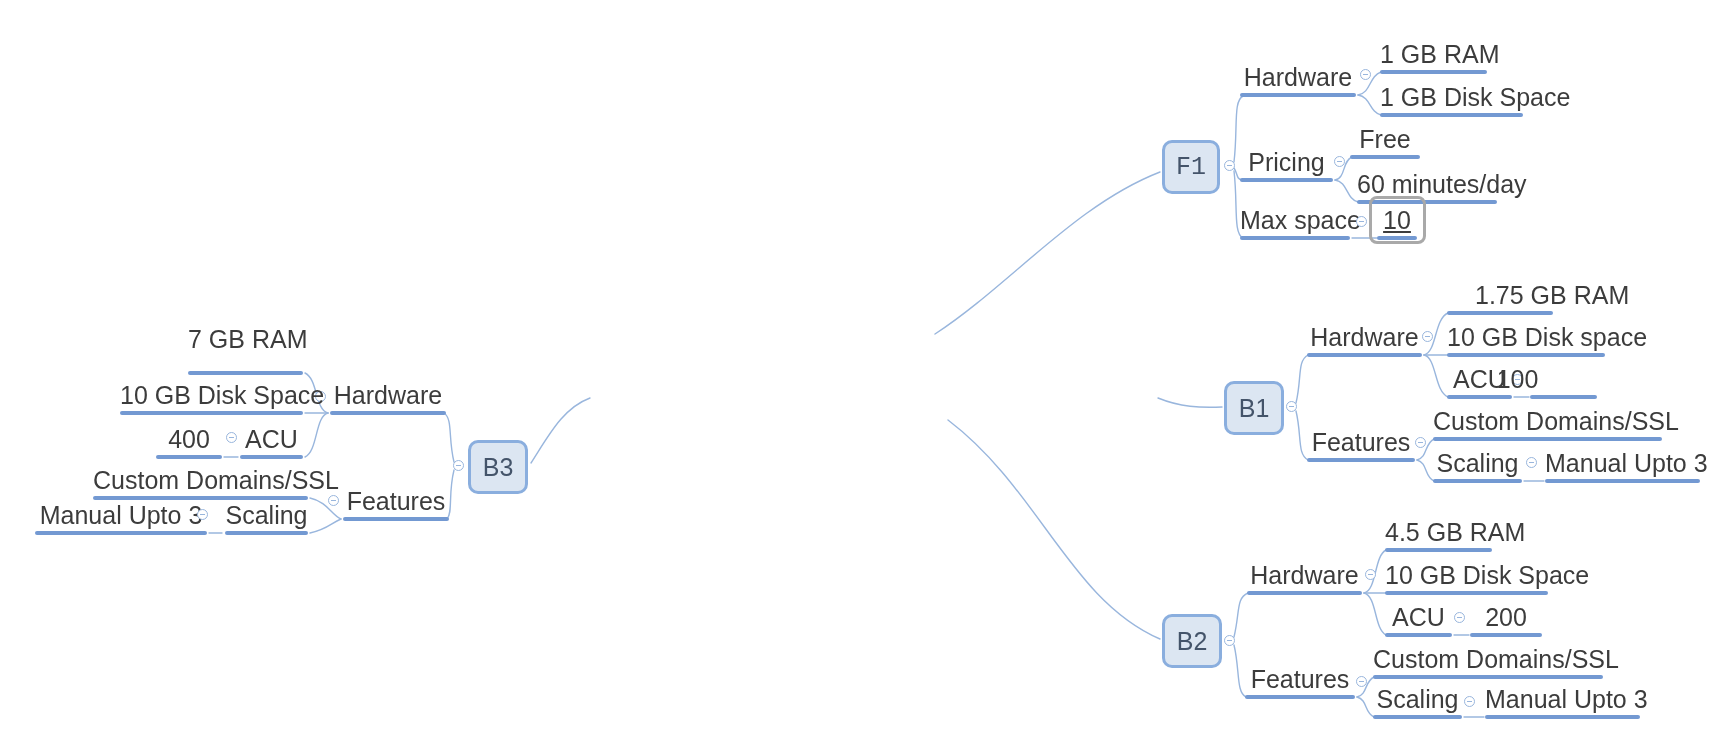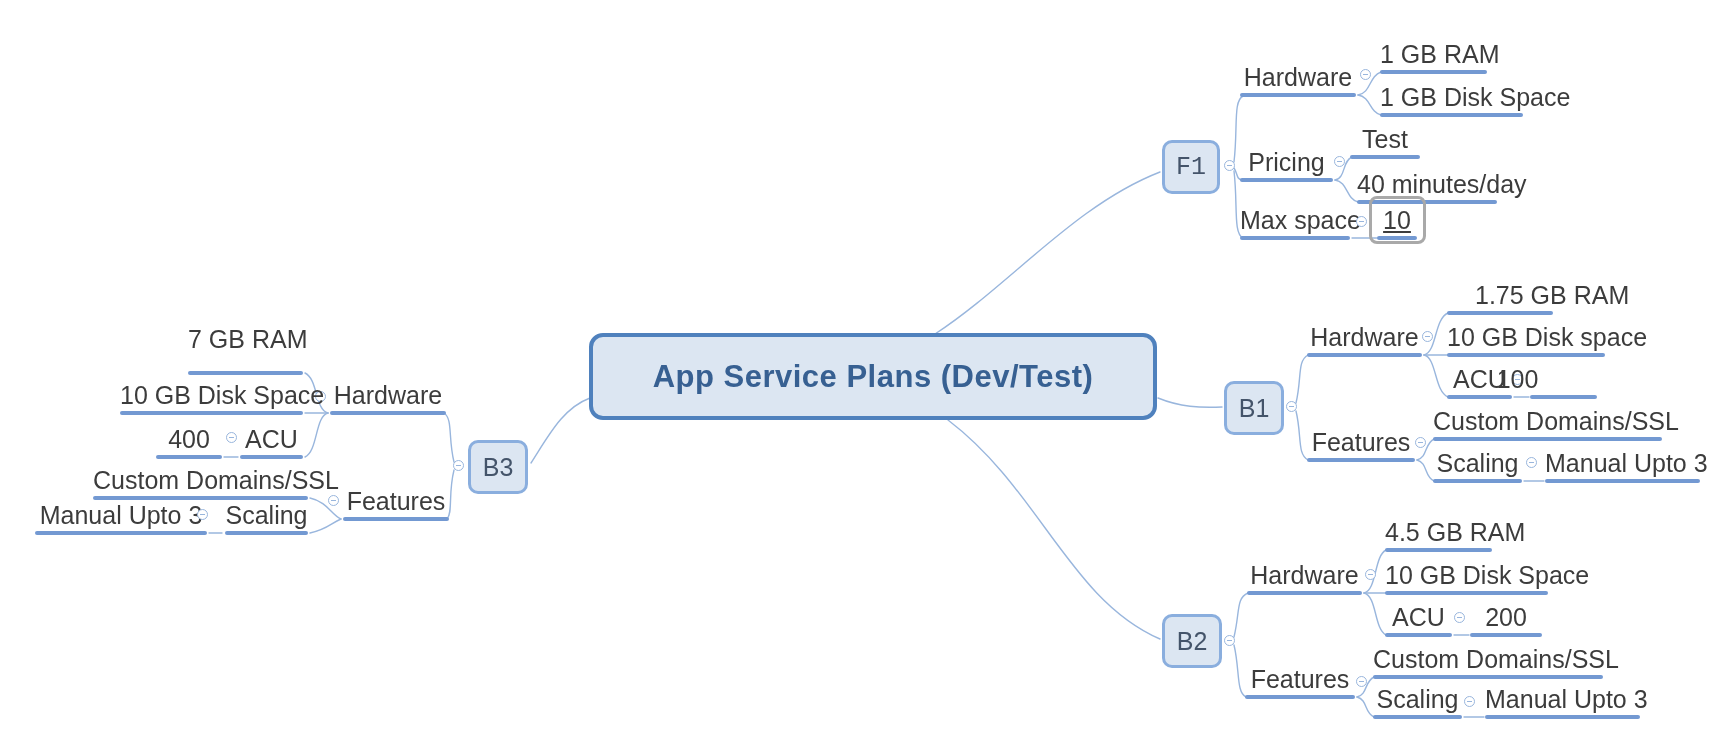--- a/index.html
+++ b/index.html
@@ -87,21 +87,20 @@
     <path class="curve" d="M 454 470 C 448 494, 453 513, 447 519"></path>
     <path class="curve" d="M 328 413 C 315 410, 318 379, 305 373"></path>
     <path class="curve" d="M 328 413 L 305 413"></path>
     <path class="curve" d="M 328 413 C 315 416, 318 451, 305 457"></path>
     <path class="curve" d="M 238 457 L 224 457"></path>
     <path class="curve" d="M 341 519 C 331 515, 328 502, 310 498"></path>
     <path class="curve" d="M 341 519 C 331 523, 328 529, 310 533"></path>
     <path class="curve" d="M 222 533 L 209 533"></path>
   </svg>
 
-  <div class="central">App Service Plans (Dev/Test)</div>
 
   <div>
     <div class="nodebox" style="left:1162px;top:140px;width:58px;font-family:Liberation Mono, monospace;">F1</div>
     <div class="collapse" style="left:1224px;top:160px;">
         <span class="minus"></span>
       </div>
 
     <div class="tline" style="left:1240px;top:93px;width:116px;"></div>
     <div class="ttext" style="left:1240px;top:65px;width:116px;">Hardware</div>
     <div class="collapse" style="left:1360px;top:69px;">
@@ -114,24 +113,24 @@
     <div class="tline" style="left:1380px;top:113px;width:143px;"></div>
     <div class="ttext" style="left:1380px;top:85px;width:143px;">1 GB Disk Space</div>
 
     <div class="tline" style="left:1240px;top:178px;width:93px;"></div>
     <div class="ttext" style="left:1240px;top:150px;width:93px;">Pricing</div>
     <div class="collapse" style="left:1334px;top:156px;">
         <span class="minus"></span>
       </div>
 
     <div class="tline" style="left:1350px;top:155px;width:70px;"></div>
-    <div class="ttext" style="left:1350px;top:127px;width:70px;">Test</div>
+    <div class="ttext" style="left:1350px;top:127px;width:70px;">Free</div>
 
     <div class="tline" style="left:1357px;top:200px;width:140px;"></div>
-    <div class="ttext" style="left:1357px;top:172px;width:140px;">40 minutes/day</div>
+    <div class="ttext" style="left:1357px;top:172px;width:140px;">60 minutes/day</div>
 
     <div class="tline" style="left:1240px;top:236px;width:110px;"></div>
     <div class="ttext" style="left:1240px;top:208px;width:110px;">Max space</div>
     <div class="collapse" style="left:1356px;top:216px;">
         <span class="minus"></span>
       </div>
 
     <div class="selbox"></div>
     <div class="tline" style="left:1377px;top:236px;width:40px;"></div>
     <div class="ttext" style="left:1377px;top:208px;width:40px;text-decoration:underline;">10</div>

